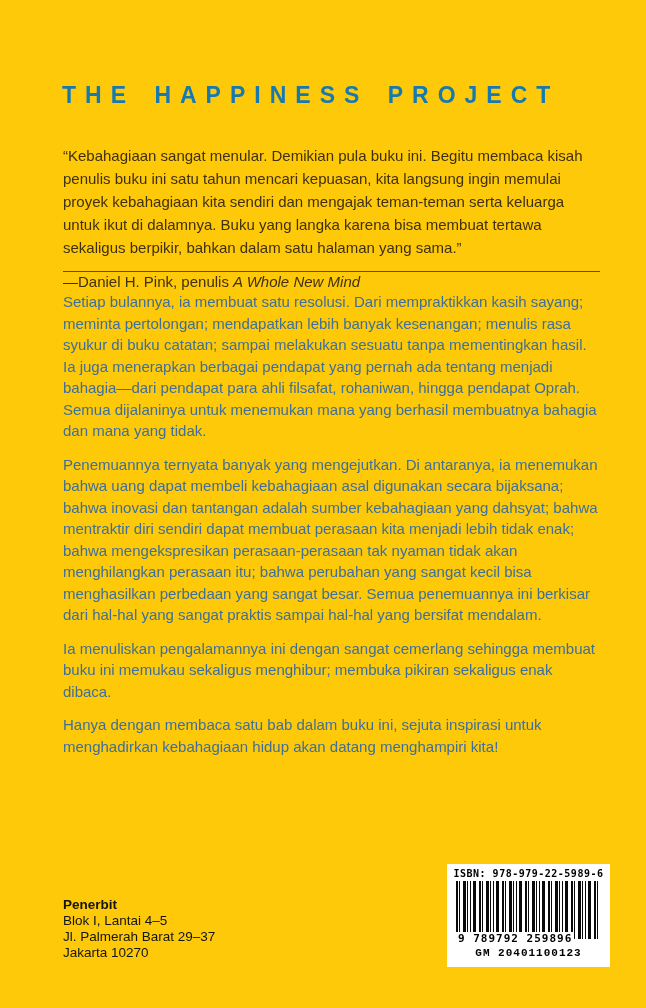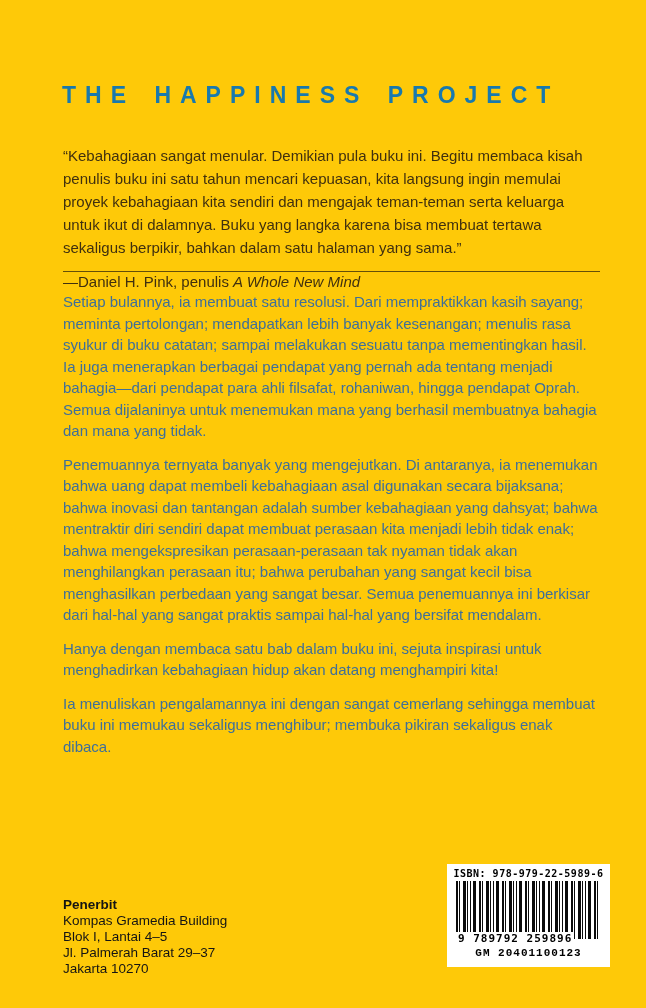--- a/index.html
+++ b/index.html
@@ -125,27 +125,26 @@
     <p class="attribution">
       <span>—Daniel H. Pink, penulis </span><em>A Whole New Mind</em>
     </p>
   </div>
 
   <div class="divider"></div>
 
   <div class="synopsis">
     <p>Setiap bulannya, ia membuat satu resolusi. Dari mempraktikkan kasih sayang; meminta pertolongan; mendapatkan lebih banyak kesenangan; menulis rasa syukur di buku catatan; sampai melakukan sesuatu tanpa mementingkan hasil. Ia juga menerapkan berbagai pendapat yang pernah ada tentang menjadi bahagia—dari pendapat para ahli filsafat, rohaniwan, hingga pendapat Oprah. Semua dijalaninya untuk menemukan mana yang berhasil membuatnya bahagia dan mana yang tidak.</p>
     <p>Penemuannya ternyata banyak yang mengejutkan. Di antaranya, ia menemukan bahwa uang dapat membeli kebahagiaan asal digunakan secara bijaksana; bahwa inovasi dan tantangan adalah sumber kebahagiaan yang dahsyat; bahwa mentraktir diri sendiri dapat membuat perasaan kita menjadi lebih tidak enak; bahwa mengekspresikan perasaan-perasaan tak nyaman tidak akan menghilangkan perasaan itu; bahwa perubahan yang sangat kecil bisa menghasilkan perbedaan yang sangat besar. Semua penemuannya ini berkisar dari hal-hal yang sangat praktis sampai hal-hal yang bersifat mendalam.</p>
+    <p>Ia menuliskan pengalamannya ini dengan sangat cemerlang sehingga membuat buku ini memukau sekaligus menghibur; membuka pikiran sekaligus enak dibaca.</p>
     <p>Hanya dengan membaca satu bab dalam buku ini, sejuta inspirasi untuk menghadirkan kebahagiaan hidup akan datang menghampiri kita!</p>
-    <p>Ia menuliskan pengalamannya ini dengan sangat cemerlang sehingga membuat buku ini memukau sekaligus menghibur; membuka pikiran sekaligus enak dibaca.</p>
   </div>
 
   <div class="publisher">
     <div class="bold">Penerbit</div>
-    <div>Kompas Gramedia Building</div>
     <div>Blok I, Lantai 4–5</div>
     <div>Jl. Palmerah Barat 29–37</div>
     <div>Jakarta 10270</div>
   </div>
 
   <div class="barcode-box">
     <div class="isbn-line">ISBN: 978-979-22-5989-6</div>
     <div class="bars"></div>
     <div class="ean-row">
       <span>9 789792 259896</span>

